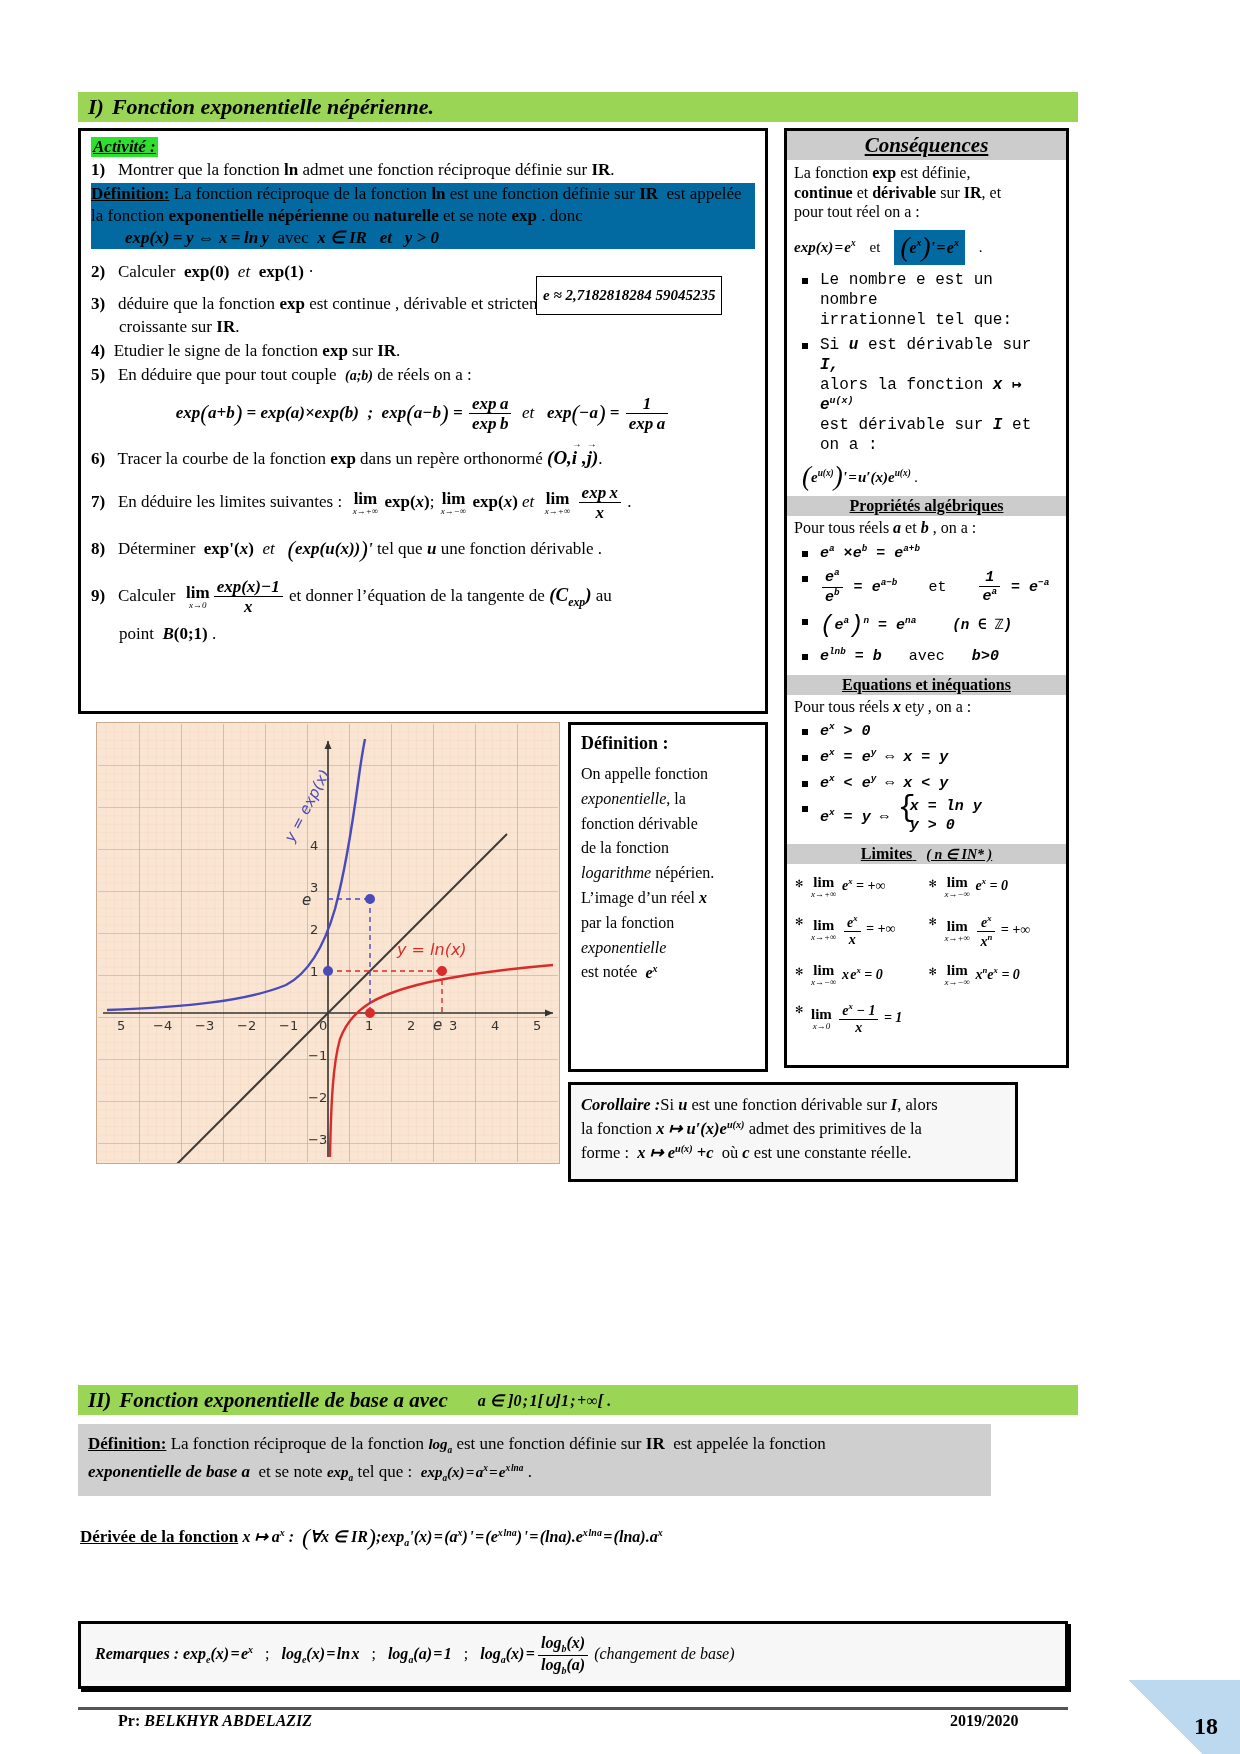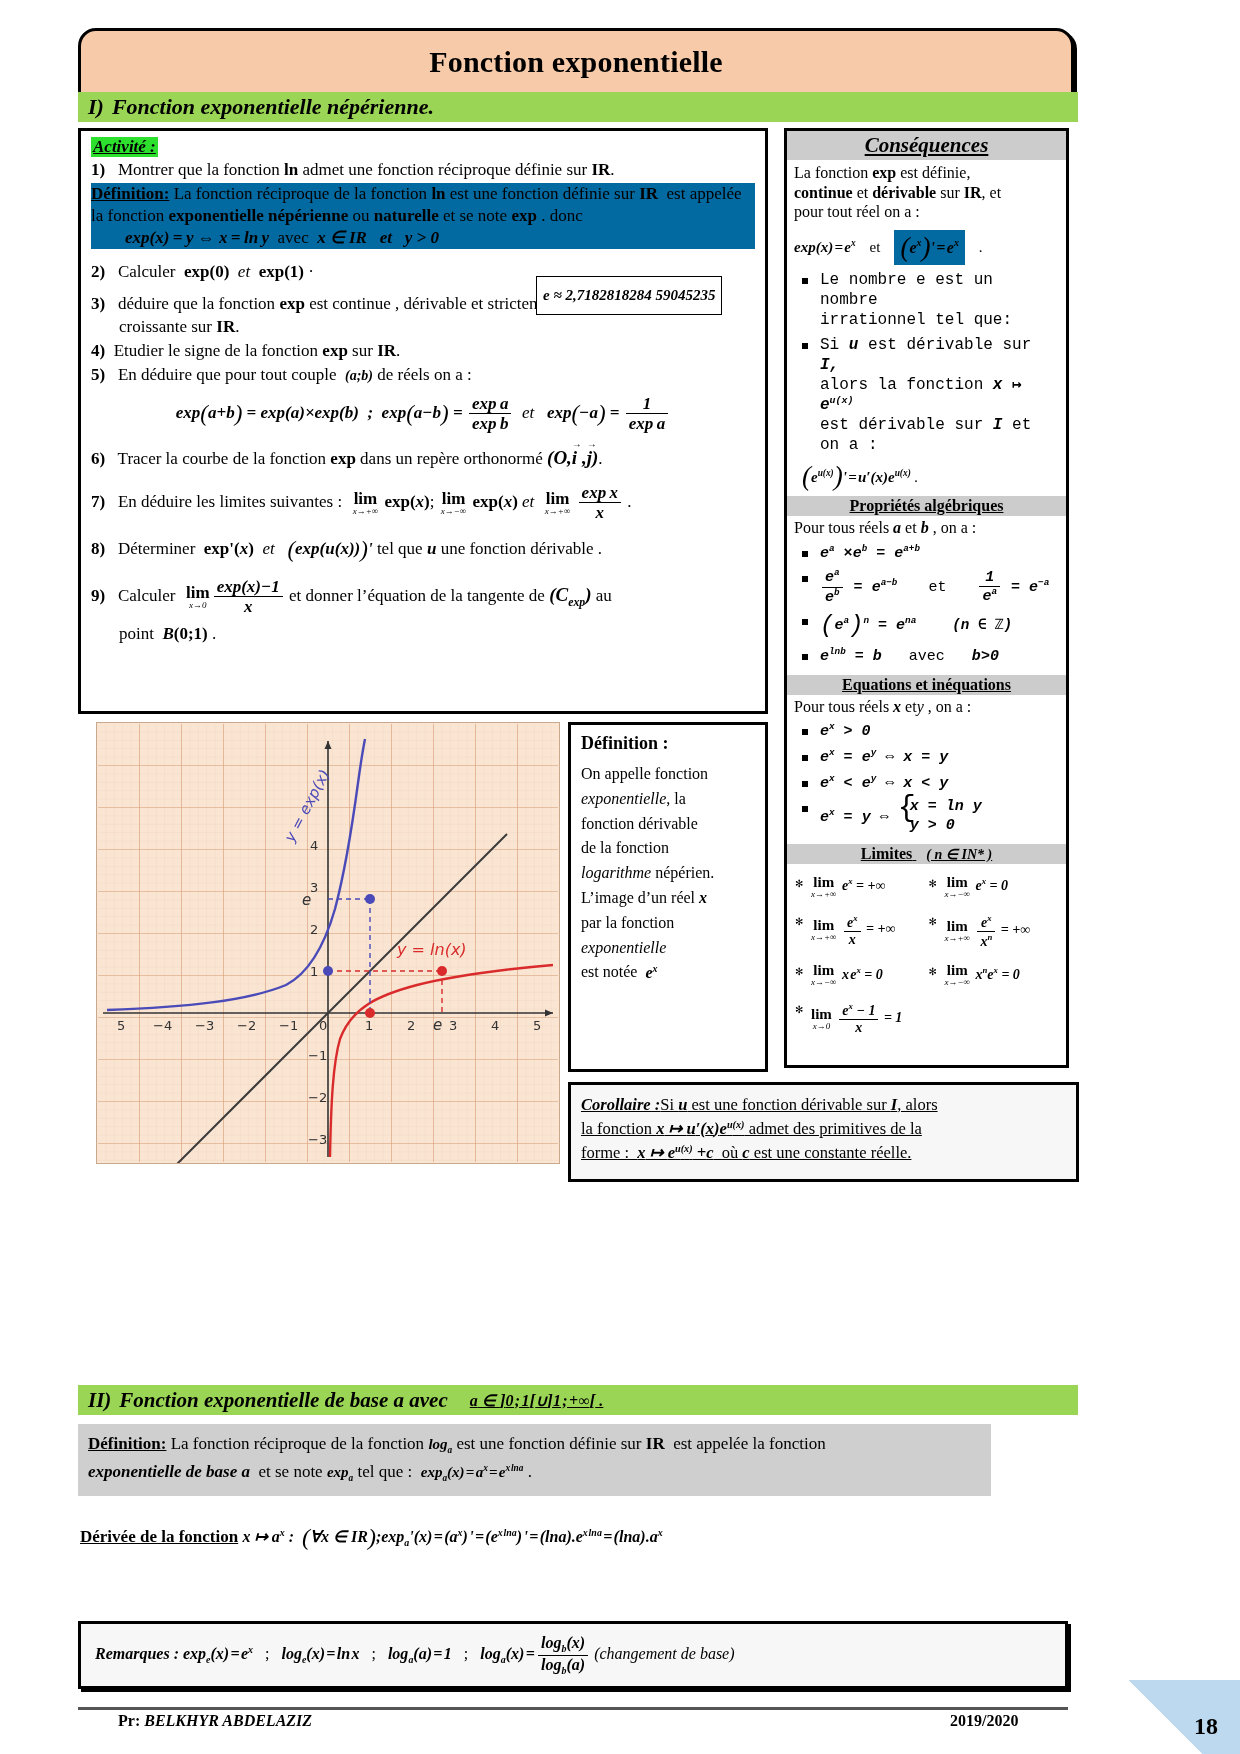--- a/index.html
+++ b/index.html
@@ -28,29 +28,29 @@
 
   
   .green-bar{
     position:absolute; background:#9bd555; border:0;
     display:flex; align-items:center; padding-left:10px;
     font-style:italic; font-weight:bold;
   }
   #sec1-bar{ left:78px; top:92px; width:990px; height:30px; font-size:22px; }
   #sec2-bar{ left:78px; top:1385px; width:990px; height:30px; font-size:21px; }
   .sec-num{ font-style:italic; font-weight:bold; margin-right:8px; }
-  .sec-sub{ font-style:normal; font-weight:bold; font-size:16px; margin-left:22px;text-decoration:underline; }
+  .sec-sub{ font-style:normal; font-weight:bold; font-size:16px; margin-left:30px; }
 
   
   .box{ position:absolute; border:3px solid #000; background:#fff; box-sizing:border-box; }
 
   #activity-box{ left:78px; top:128px; width:690px; height:586px; padding:6px 10px; }
   #conseq-box{ left:784px; top:128px; width:285px; height:940px; padding:0; }
   #def-box{ left:568px; top:722px; width:200px; height:350px; padding:8px 10px; }
-  #corol-box{ left:568px; top:1082px; width:511px; height:100px; padding:8px 10px; background:#f7f7f7;text-decoration:underline; }
+  #corol-box{ left:568px; top:1082px; width:450px; height:100px; padding:8px 10px; background:#f7f7f7; }
   #def2-box{ left:78px; top:1424px; width:913px; height:72px; border:0; background:#cfcfcf; padding:6px 10px; }
   #remarks-box{ left:78px; top:1621px; width:990px; height:68px; background:#f7f7f7; box-shadow:3px 3px 0 #000; padding:0; display:flex; align-items:center; }
 
   
   .act-head{ background:#2ee02e; display:inline-block; font-style:italic; font-weight:bold;
              text-decoration:underline; font-size:17px; padding:0 2px; }
   .q{ font-size:17px; line-height:1.30; margin:2px 0; }
   .qn{ font-weight:bold; }
   .shade{ background:#0369a1; }
   .mathb{ font-weight:bold; font-style:italic; }
@@ -98,23 +98,20 @@
   .corner{ position:absolute; right:0; bottom:0; width:150px; height:74px;
            background:linear-gradient(225deg,#bcd9ef 0%, #bcd9ef 50%, transparent 50%); }
   .pgnum{ position:absolute; right:22px; bottom:14px; font-size:24px; font-weight:bold; }
   .c{ text-align:center; }
 </style>
 </head>
 <body>
 
 <div class="page">
 
-  <div class="title-banner">
-    <span>Fonction exponentielle</span>
-  </div>
 
   <div class="green-bar" id="sec1-bar">
     <span class="sec-num">I)</span>
     <span>Fonction exponentielle népérienne.</span>
   </div>
 
   <div class="box" id="activity-box">
     <div>
       <span class="act-head">Activité :</span>
     </div>

